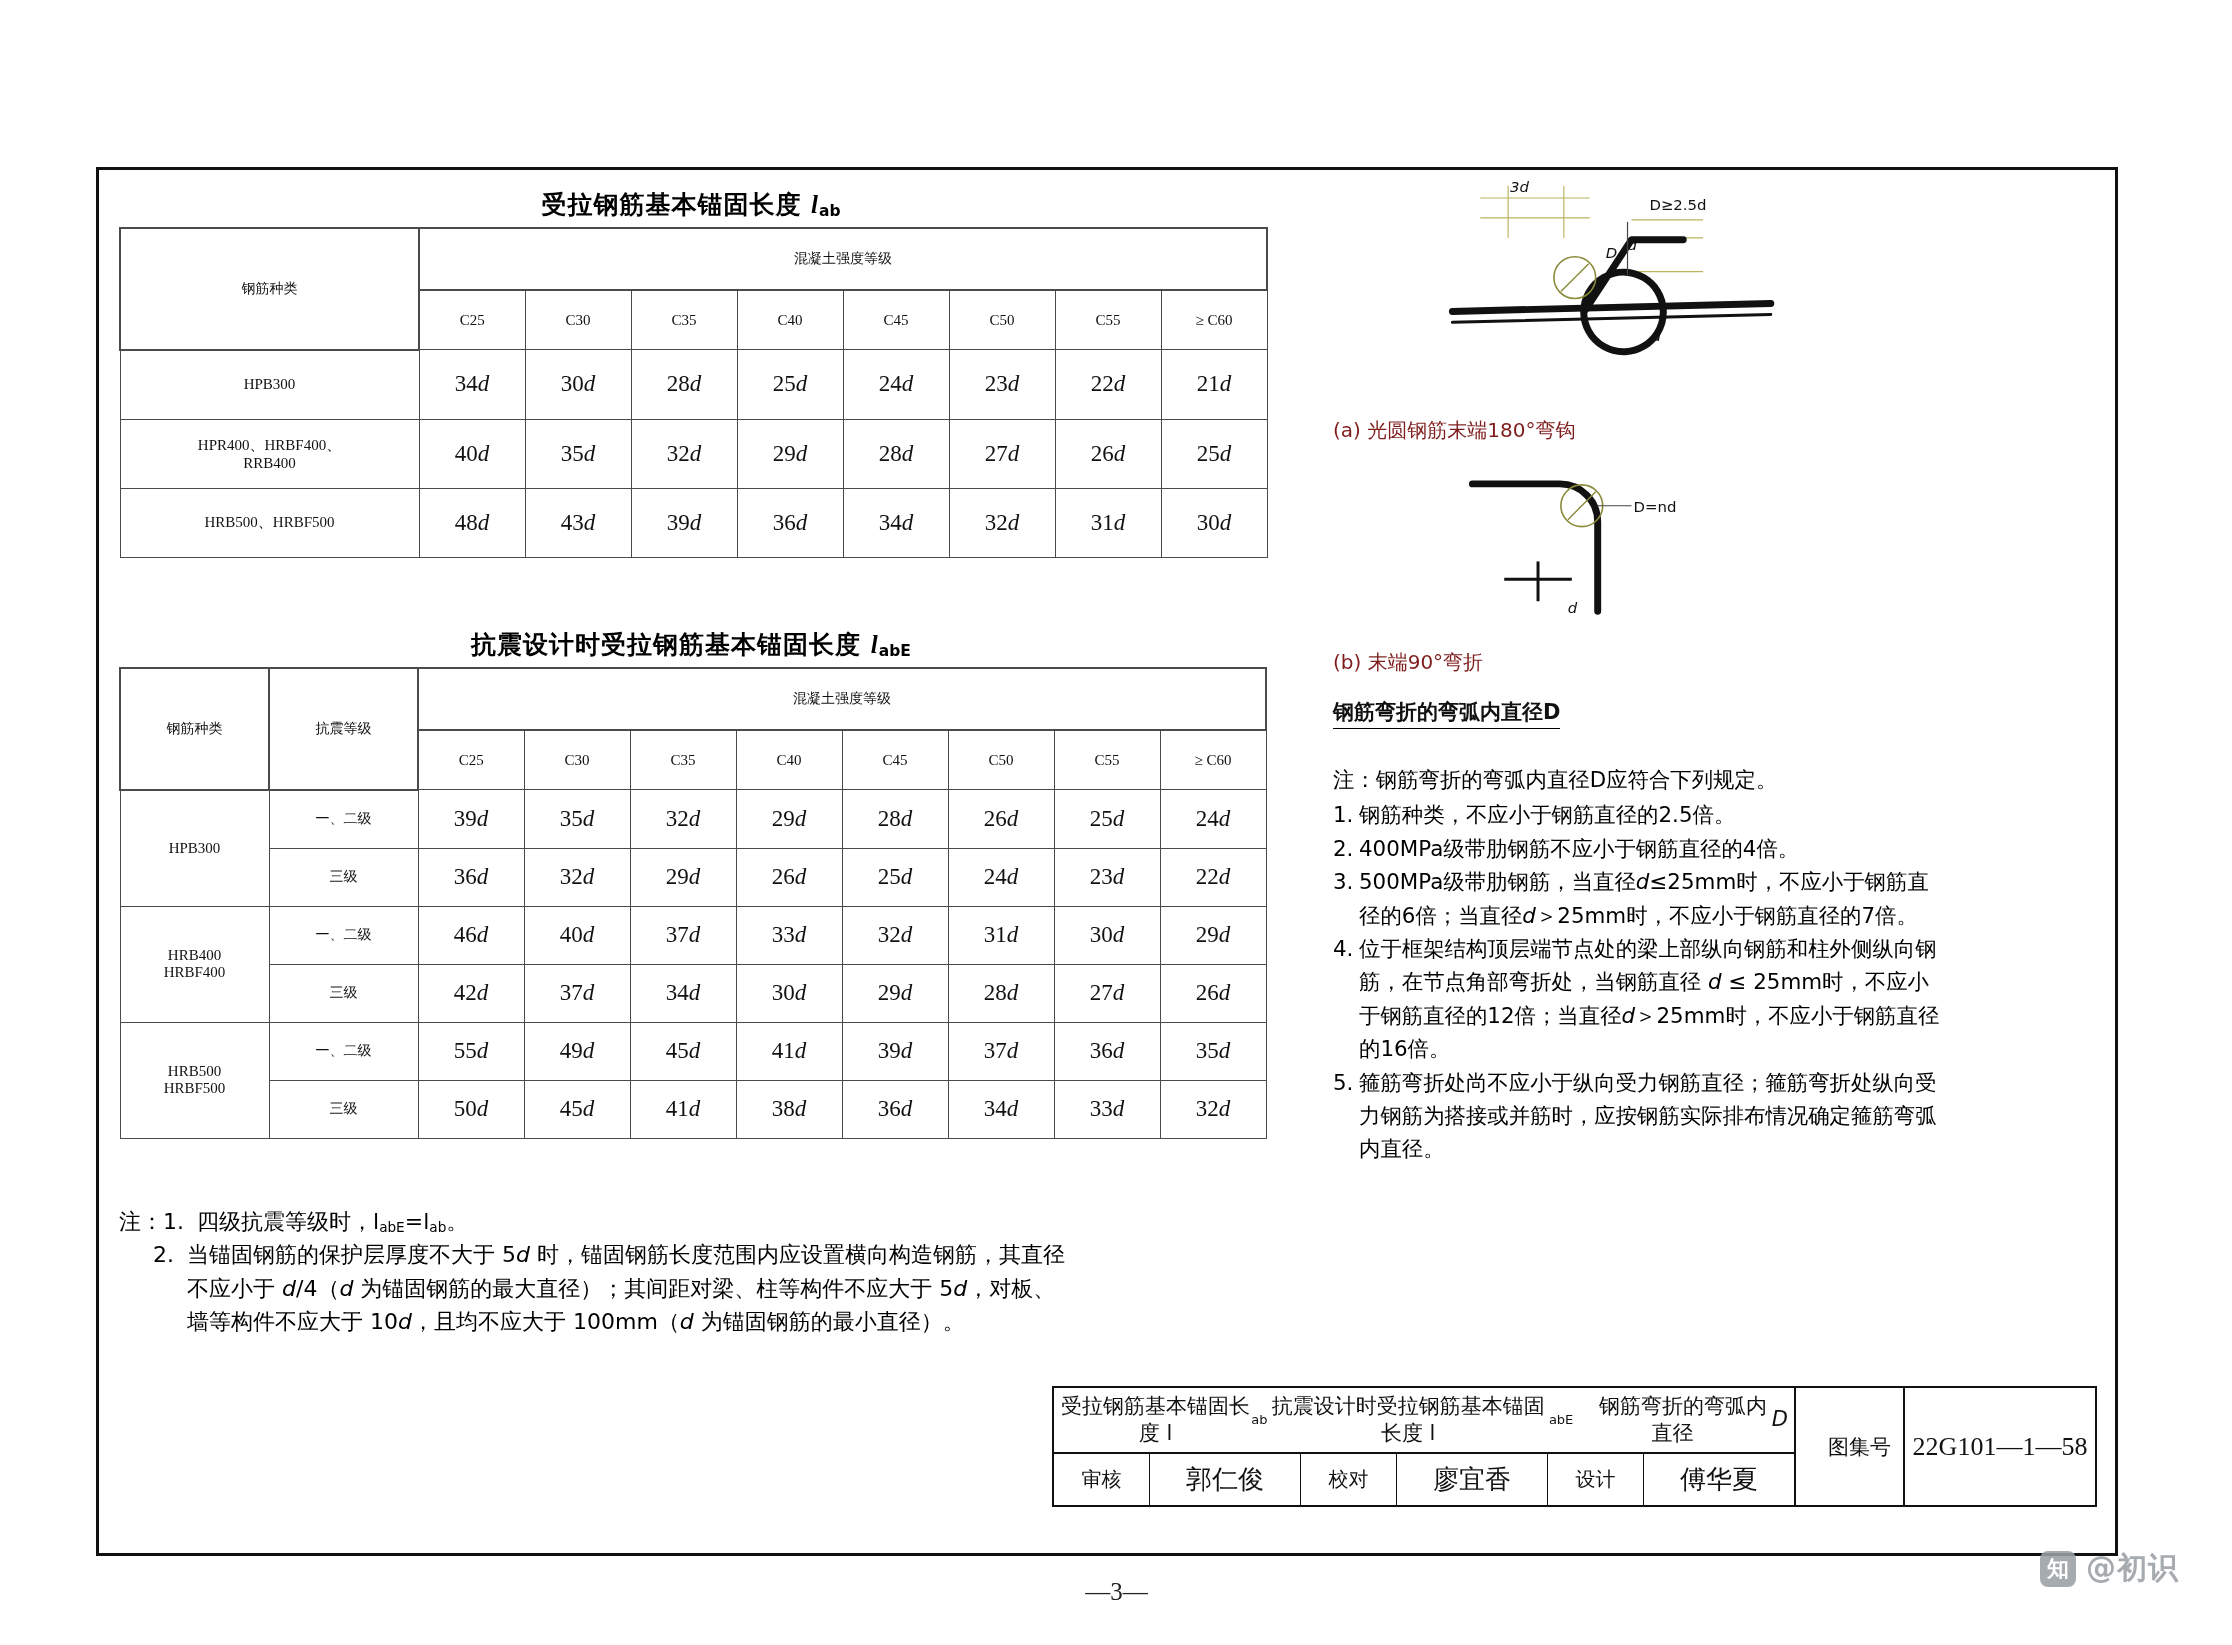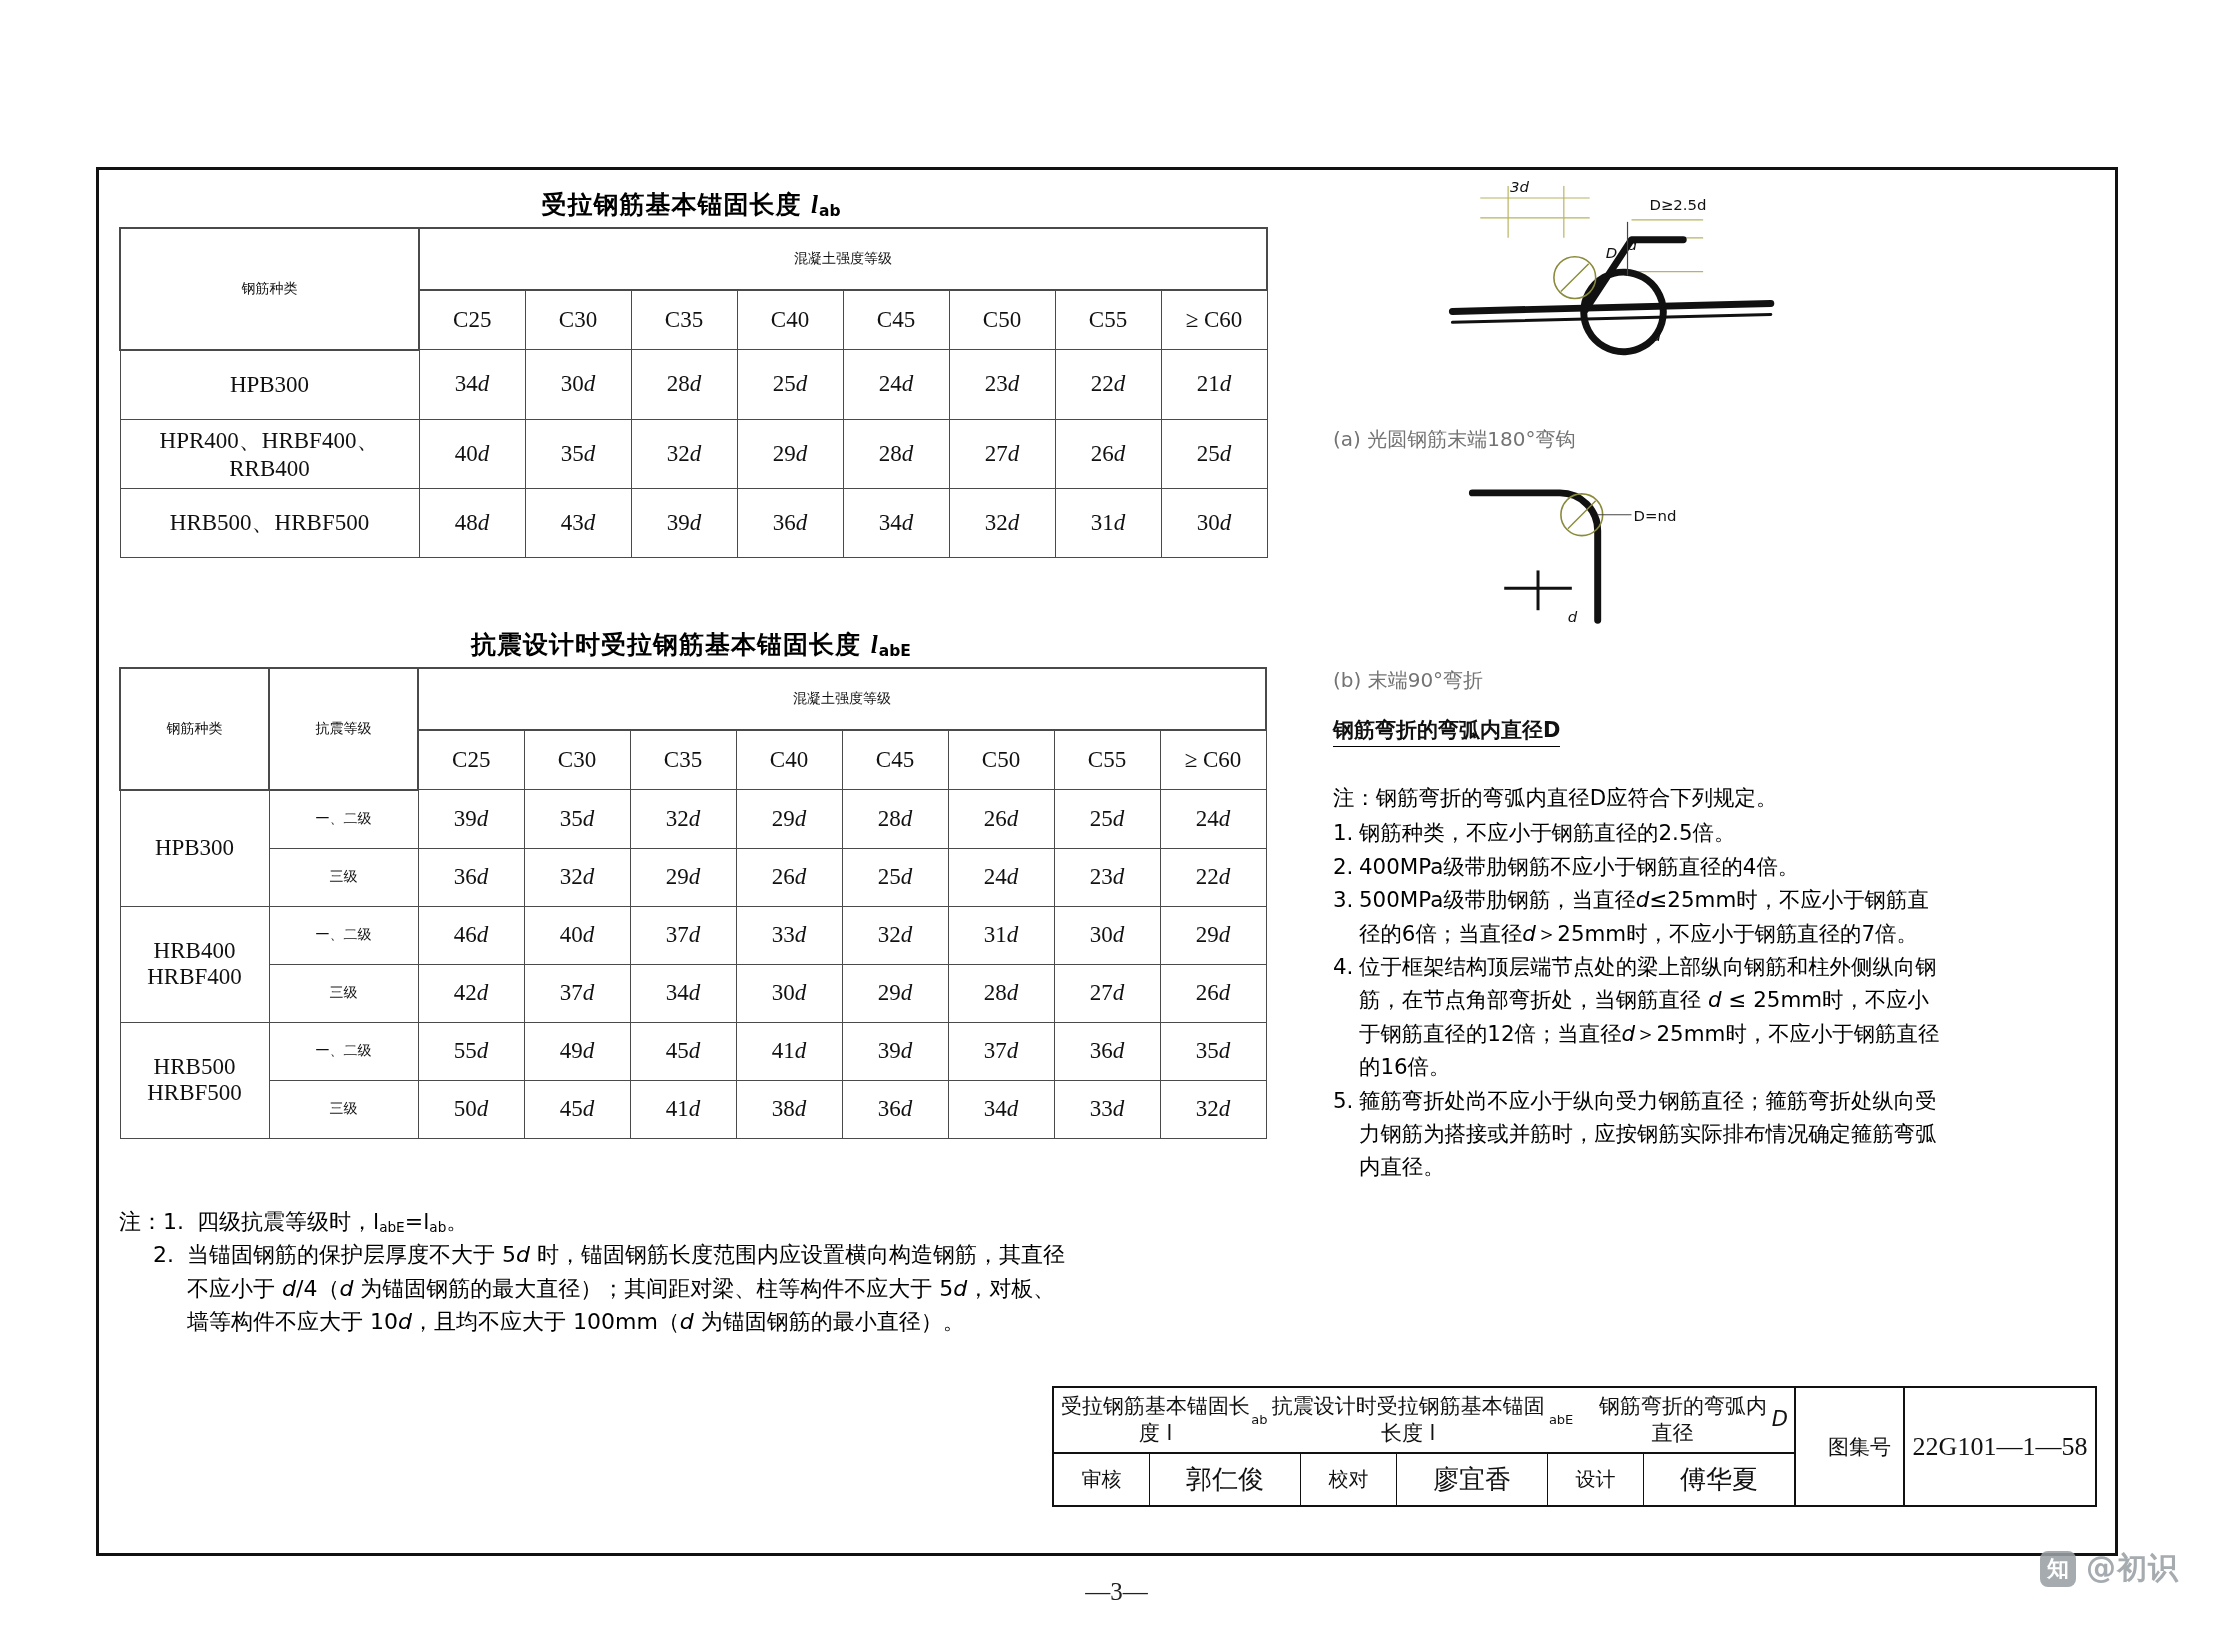--- a/index.html
+++ b/index.html
@@ -25,21 +25,21 @@
 
   .tbl-title{
     text-align:center;font-family:"DejaVu Sans","Liberation Sans",sans-serif;
     font-weight:700;font-size:25px;letter-spacing:1px;margin-bottom:6px;
     color:#000;
   }
   .ital{font-style:italic;font-family:"Liberation Serif",serif;}
   sub{font-size:.62em;vertical-align:-0.22em;letter-spacing:0;}
 
   .cell-cn{font-family:"DejaVu Sans","Liberation Sans",sans-serif;font-size:14px;}
-  .cell-lat{font-family:"Liberation Serif",serif;font-size:23px;}
+  .cell-lat{font-family:"Liberation Serif",serif;font-size:15px;}
   .cell-val{font-family:"Liberation Serif",serif;font-size:23px;}
   .cell-val i{font-style:italic;}
 
   
   #t1wrap{position:absolute;left:20px;top:18px;width:1144px;}
   #t1{width:1144px;}
   #t1 td{height:0;}
 
   
   #t2wrap{position:absolute;left:20px;top:458px;width:1144px;}
@@ -56,21 +56,21 @@
   #leftnotes .num{width:34px;flex:0 0 34px;}
   #leftnotes .body{flex:1;}
   #leftnotes .ind{padding-left:34px;}
 
   
   #rightcol{position:absolute;left:1234px;top:10px;width:607px;}
 
   .fig{position:relative;}
   .figcap{
     font-family:"DejaVu Sans","Liberation Sans",sans-serif;
-    font-size:20px;text-align:left;margin-top:13px;color:#737373;
+    font-size:20px;text-align:left;margin-top:4px;color:#7f1d1d;
   }
   .rulecap{
     font-family:"DejaVu Sans","Liberation Sans",sans-serif;
     font-size:21px;font-weight:700;text-align:center;
     border-bottom:1.6px solid #000;display:inline-block;padding-bottom:2px;
   }
   #rightnotes{
     margin-top:34px;
     font-family:"DejaVu Sans","Liberation Sans",sans-serif;
     font-size:21.4px;line-height:1.56;color:#000;

